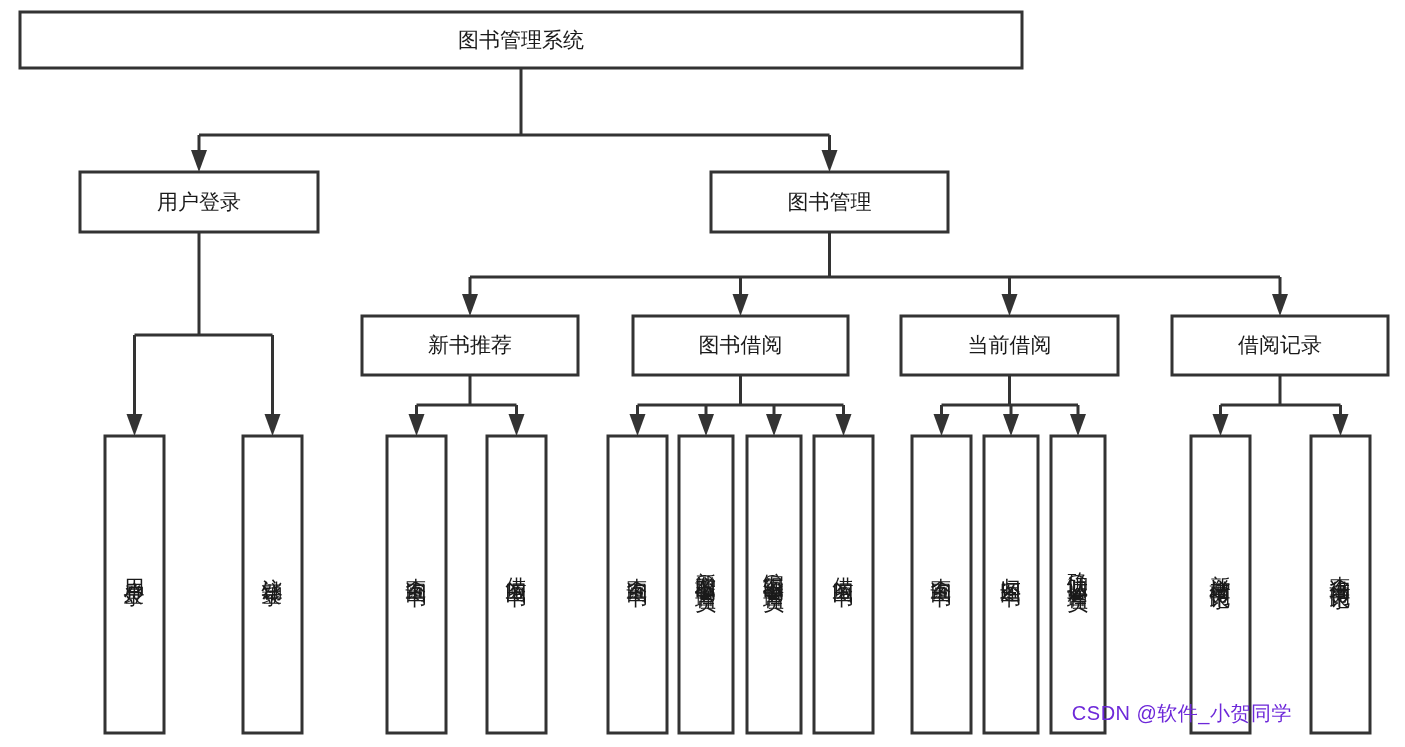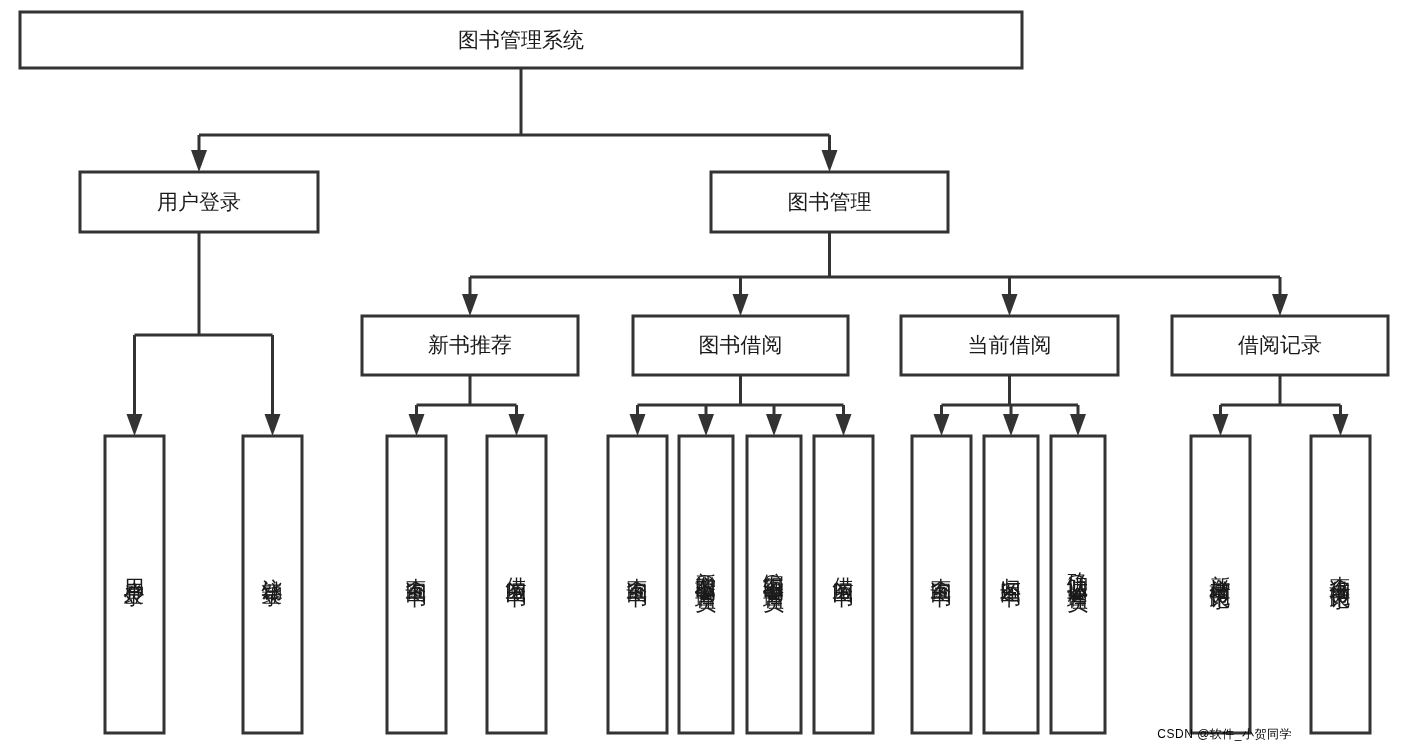--- a/index.html
+++ b/index.html
@@ -54,24 +54,24 @@
     font-size: 21px;
     fill: #1a1a1a;
     writing-mode: vertical-rl;
     text-orientation: upright;
     letter-spacing: 3px;
     dominant-baseline: middle;
   }
   .watermark-text {
     position: absolute;
     right: 8px;
-    bottom: 4px;
-    font-family: "Liberation Sans", "DejaVu Sans", sans-serif;
-    font-size: 12px;
-    color: #000000;
+    bottom: 20px;
+    font-family: "Liberation Sans", "DejaVu Sans", sans-serif;
+    font-size: 20px;
+    color: #6d28d9;
     white-space: nowrap;
     user-select: none;
     letter-spacing: 0.5px;
   }
 </style>
 </head>
 <body>
 
 <div id="diagram-root">
   <svg class="diagram-canvas" viewBox="0 0 1405 747">

